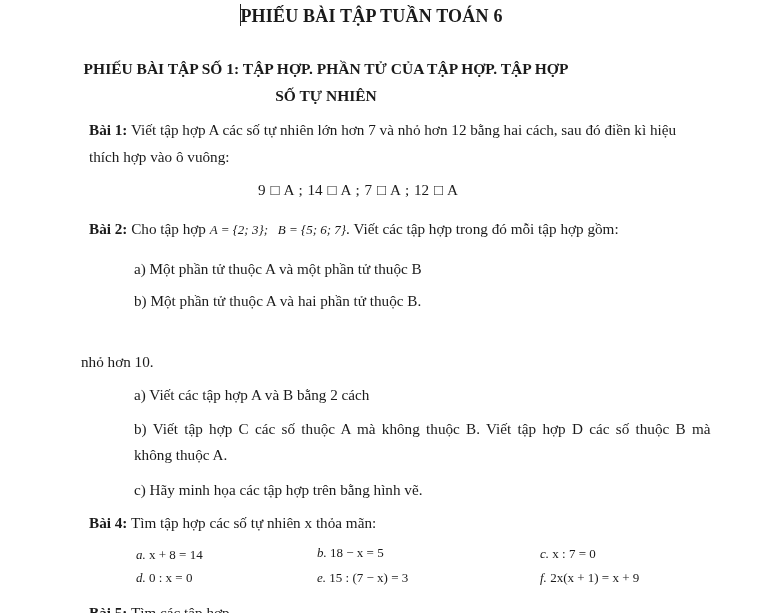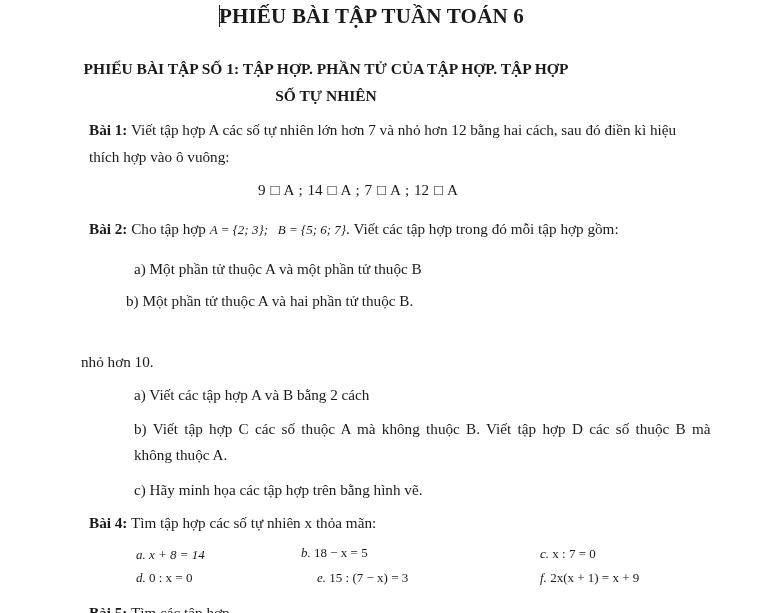--- a/index.html
+++ b/index.html
@@ -5,21 +5,21 @@
     html, body { margin: 0; padding: 0; background: #ffffff; }
     body {
       width: 768px; height: 613px; overflow: hidden; position: relative;
       font-family: "Liberation Serif", "DejaVu Serif", serif;
       color: #1a1a1a;
     }
     .page { position: absolute; left: 0; top: 0; width: 768px; height: 613px; }
     .abs { position: absolute; white-space: nowrap; }
     .title {
       left: 0; width: 743px; top: 4px; text-align: center;
-      font-size: 21px; font-weight: bold; letter-spacing: 0.2px;
+      font-size: 18px; font-weight: bold; letter-spacing: 0.2px;
     }
     .cursor {
       display: inline-block; width: 1px; height: 22px; background: #222;
       vertical-align: -4px; margin-right: -1px;
     }
     .subtitle {
       left: 0; width: 652px; text-align: center;
       font-size: 15.5px; font-weight: bold;
     }
     .txt { font-size: 15.2px; }
@@ -44,37 +44,37 @@
   </div>
   <div class="abs txt" style="left:89px; top:148px;">thích hợp vào ô vuông:</div>
   <div class="abs txt" style="left:258px; top:181px; word-spacing:1px;">9 □ A ;  14 □ A ;  7 □ A ;   12 □ A</div>
 
   <div class="abs txt" style="left:89px; top:220px;">
     <span class="b">Bài 2:</span><span> Cho tập hợp </span>
     <span class="math" style="font-style:italic;">A = {2;  3};</span>
     <span class="math" style="font-style:italic; margin-left:6px;">B = {5;  6;  7}</span><span>. Viết các tập hợp trong đó mỗi tập hợp gồm:</span>
   </div>
   <div class="abs txt" style="left:134px; top:260px;">a) Một phần tử thuộc A và một phần tử thuộc B</div>
-  <div class="abs txt" style="left:126px; top:292px;text-align:right;">b) Một phần tử thuộc A và hai phần tử thuộc B.</div>
+  <div class="abs txt" style="left:134px; top:292px;text-align:right;">b) Một phần tử thuộc A và hai phần tử thuộc B.</div>
 
   <div class="abs txt" style="left:81px; top:353px;">nhỏ hơn 10.</div>
   <div class="abs txt" style="left:134px; top:386px;">a) Viết các tập hợp A và B bằng 2 cách</div>
   <div class="abs txt" style="left:134px; top:420px; word-spacing:2.5px;">b) Viết tập hợp C các số thuộc A mà không thuộc B. Viết tập hợp D các số thuộc B mà</div>
   <div class="abs txt" style="left:134px; top:446px;">không thuộc A.</div>
   <div class="abs txt" style="left:134px; top:481px;">c) Hãy minh họa các tập hợp trên bằng hình vẽ.</div>
 
   <div class="abs txt" style="left:89px; top:514px;">
     <span class="b">Bài 4:</span><span> Tìm  tập hợp các số tự nhiên x thỏa mãn:</span>
   </div>
 
   <div class="abs math" style="left:136px; top:547px;">
     <span class="lbl">a.</span>
-    <span style="font-style:italic;">x + 8 = 14</span>
+    <span style="">x + 8 = 14</span>
   </div>
-  <div class="abs math" style="left:301px; top:545px;">
+  <div class="abs math" style="left:317px; top:545px;">
     <span class="lbl">b.</span>
     <span>18 − x = 5</span>
   </div>
   <div class="abs math" style="left:540px; top:546px;">
     <span class="lbl">c.</span>
     <span>x : 7 = 0</span>
   </div>
 
   <div class="abs math" style="left:136px; top:570px;">
     <span class="lbl">d.</span>

